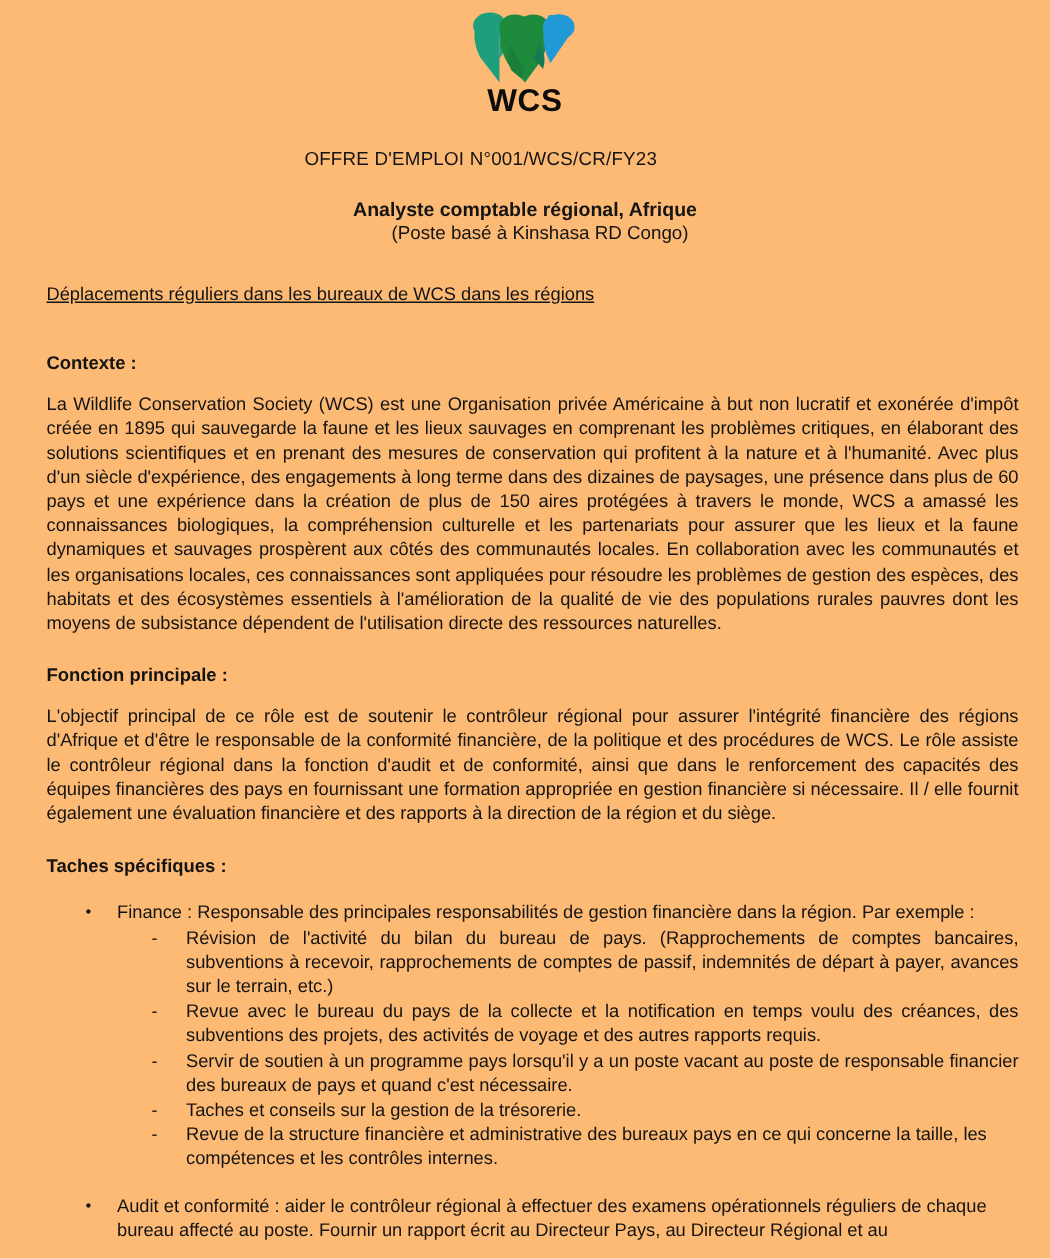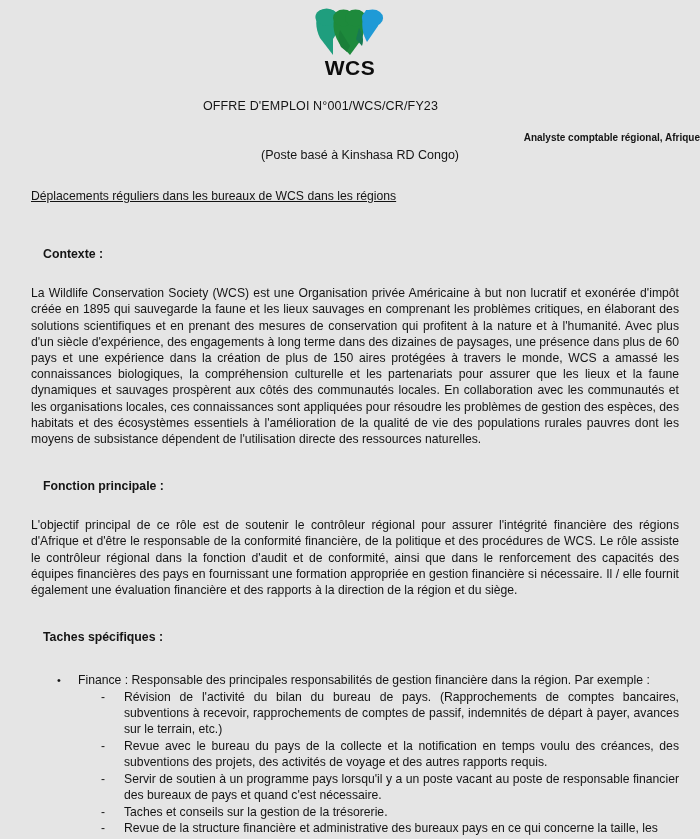--- a/index.html
+++ b/index.html
@@ -4,21 +4,21 @@
 <style>
   html, body {
     margin: 0;
     padding: 0;
     background: #ffffff;
   }
   .page {
     position: relative;
     width: 700px;
     height: 839px;
-    background: #e5e5e5;
+    background: #fdba74;
     overflow: hidden;
     font-family: "Liberation Sans", sans-serif;
     color: #141414;
     box-sizing: border-box;
   }
 
   
   .logo-block {
     position: absolute;
     left: 0;
@@ -50,22 +50,22 @@
     width: 641px;
     text-align: center;
     font-size: 12.5px;
     letter-spacing: 0.15px;
   }
   .doc-subtitle {
     position: absolute;
     left: 0;
     top: 132px;
     width: 700px;
-    text-align: right;
-    font-size: 10px;
+    text-align: center;
+    font-size: 13px;
     font-weight: bold;
   }
   .doc-subtitle2 {
     position: absolute;
     left: 10px;
     top: 148px;
     width: 700px;
     text-align: center;
     font-size: 12.5px;
   }
@@ -84,21 +84,21 @@
     margin: 0;
   }
   .p.nojust { text-align: left; text-decoration: underline; }
   .gap-sm { height: 11px; }
   .gap-md { height: 15px; }
   .gap-lg { height: 19px; }
   .sec-head {
     font-size: 12.3px;
     font-weight: bold;
     line-height: 16px;
-    margin: 12px;
+    margin: 0;
   }
 
   
   .lvl1 {
     position: relative;
     padding-left: 47px;
     font-size: 12.2px;
     line-height: 16.4px;
     text-align: left;
   }

